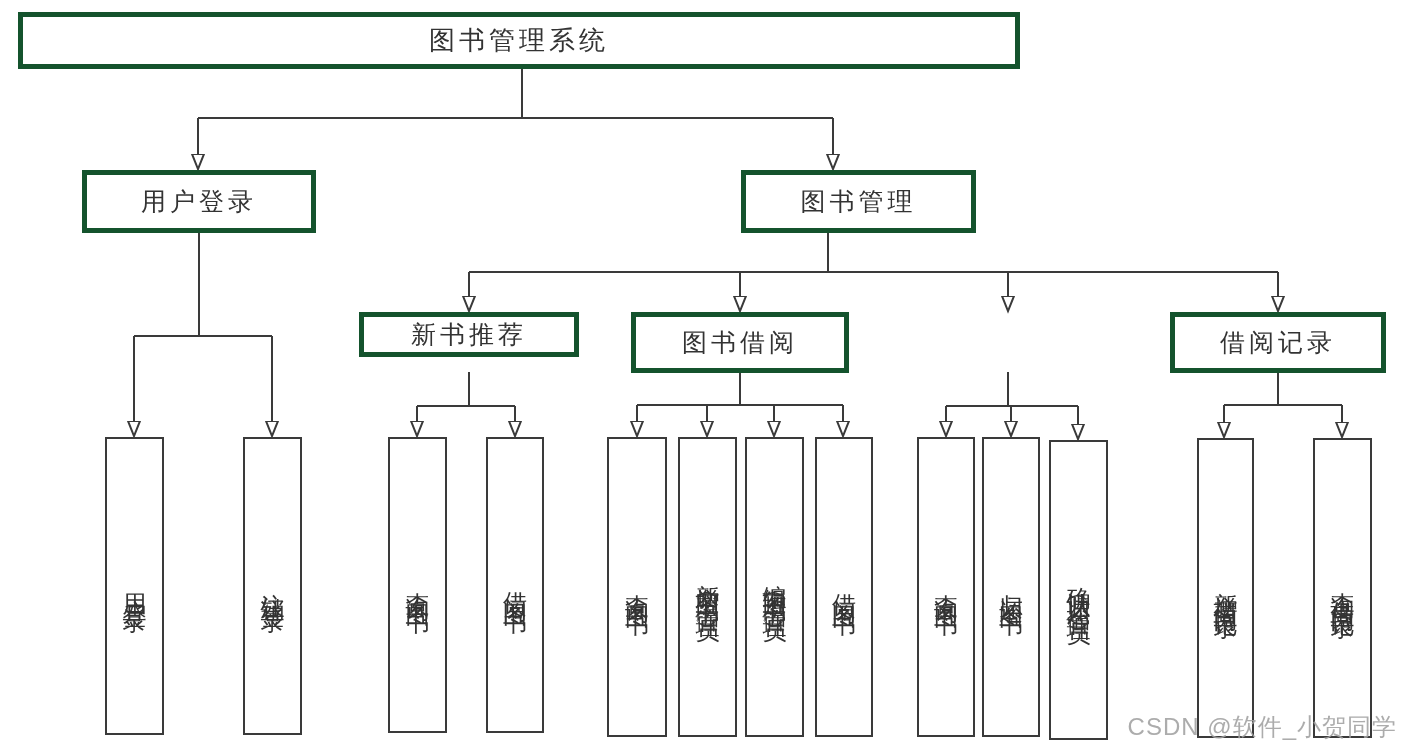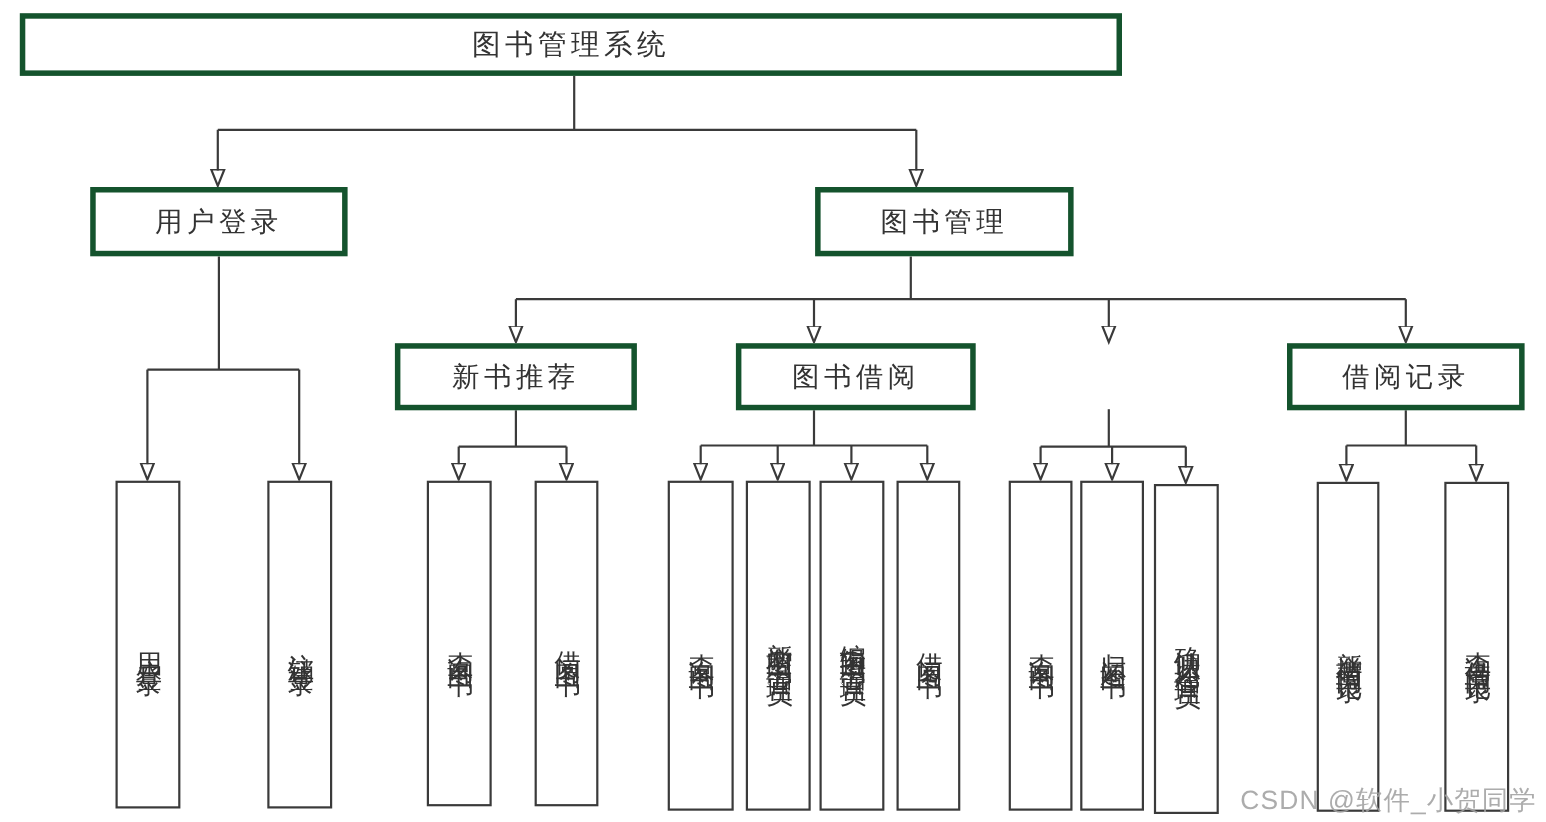--- a/index.html
+++ b/index.html
@@ -127,22 +127,22 @@
     <path d="M1224,405 H1342"></path>
     <path d="M1224,405 V423" marker-end="url(#arw)"></path>
     <path d="M1342,405 V423" marker-end="url(#arw)"></path>
   </svg>
 
   <div class="hbox root" style="left:18px; top:12px; width:1002px; height:57px;">图书管理系统</div>
 
   <div class="hbox" style="left:82px; top:170px; width:234px; height:63px;">用户登录</div>
   <div class="hbox" style="left:710px; top:170px; width:235px; height:63px;margin-left:31px;">图书管理</div>
 
-  <div class="hbox" style="left:359px; top:312px; width:220px; height:61px;">新书推荐</div>
-  <div class="hbox" style="left:631px; top:312px; width:218px; height:61px;margin-left:38px;">图书借阅</div>
+  <div class="hbox" style="left:359px; top:312px; width:220px; height:45px;">新书推荐</div>
+  <div class="hbox" style="left:631px; top:312px; width:218px; height:61px;">图书借阅</div>
   <div class="hbox" style="left:1170px; top:312px; width:216px; height:61px;">借阅记录</div>
 
   <div class="vbox" style="left:105px; top:437px; width:59px; height:298px;">
     <span>用户登录</span>
   </div>
   <div class="vbox" style="left:243px; top:437px; width:59px; height:298px;">
     <span>注销登录</span>
   </div>
 
   <div class="vbox" style="left:388px; top:437px; width:59px; height:296px;">

